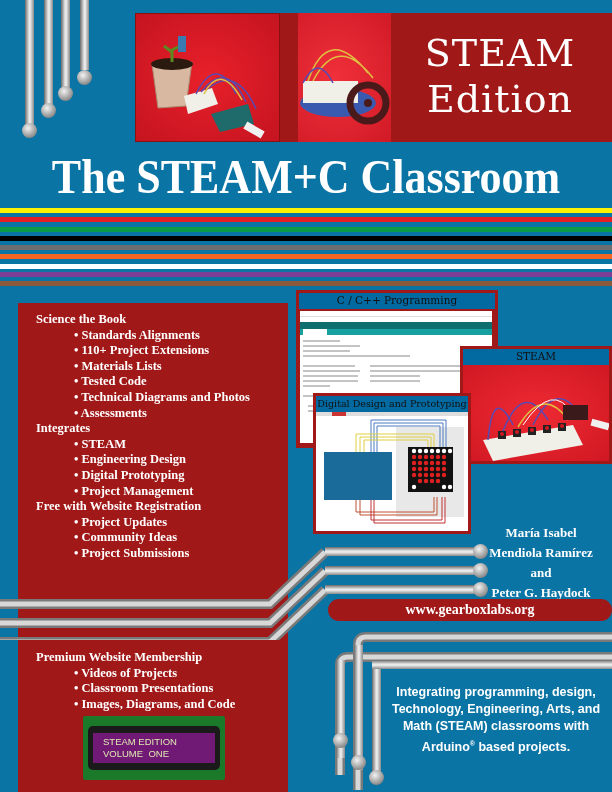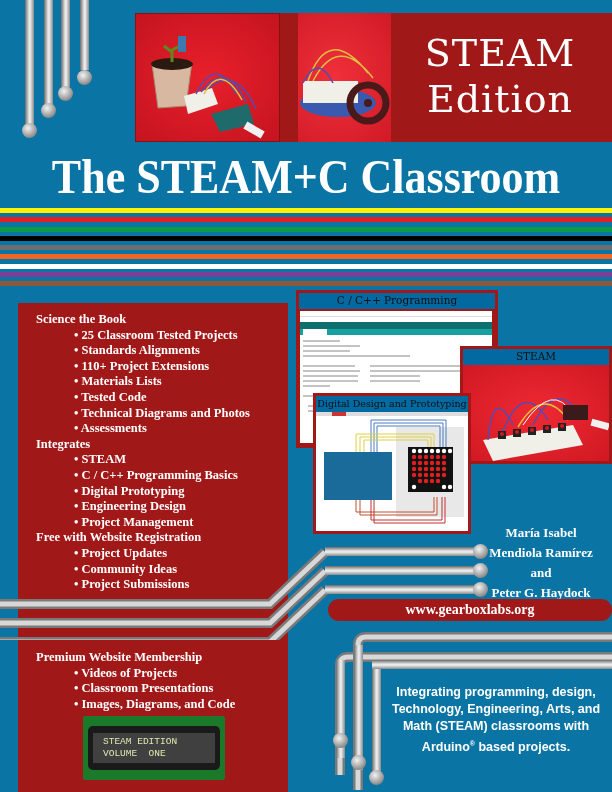--- a/index.html
+++ b/index.html
@@ -17,21 +17,21 @@
   .left-panel { left: 18px; top: 303px; width: 270px; height: 489px; background: #a01818; }
   .list { left: 36px; top: 312px; color: #fff; font-family: "Liberation Serif", serif; font-weight: bold; font-size: 12.5px; line-height: 15.6px; }
   .list .hdr { padding-left: 0; }
   .list .item { padding-left: 38px; }
   .list2 { left: 36px; top: 650px; }
   .card { position: absolute; background: #a01818; padding: 3px; }
   .card-title { background: #0369a1; text-align: center; font-family: "DejaVu Serif", serif; font-size: 10.5px; color: #111; line-height: 15px; height: 16px; }
   .code-win { position: absolute; left: 300px; top: 311px; width: 192px; height: 132px; background: #fff; overflow: hidden; }
   .lcd-board { left: 83px; top: 716px; width: 142px; height: 64px; background: #1a7a2a; border-radius: 2px; }
   .lcd-bezel { left: 88px; top: 726px; width: 132px; height: 44px; background: #1a1a1a; border-radius: 5px; }
-  .lcd-screen { left: 93px; top: 733px; width: 122px; height: 30px; background: #404040; color: #dfe8b0; font-family: Liberation Mono, monospace; font-size: 9.5px; line-height: 12px; padding: 3px 0 0 10px; white-space: pre; }
+  .lcd-screen { left: 93px; top: 733px; width: 122px; height: 30px; background: #701a75; color: #dfe8b0; font-family: Liberation Sans, sans-serif; font-size: 9.5px; line-height: 12px; padding: 3px 0 0 10px; white-space: pre; }
   .authors { left: 470px; top: 523px; width: 142px; text-align: center; color: #fff; font-family: "Liberation Serif", serif; font-weight: bold; font-size: 13px; line-height: 20px; }
   .url-bar { left: 328px; top: 599px; width: 284px; height: 22px; background: #a01818; color: #fff; text-align: center; font-family: "Liberation Serif", serif; font-weight: bold; font-size: 14px; line-height: 22px; border-radius: 11px; }
   .tagline { left: 385px; top: 684px; width: 222px; text-align: center; color: #fff; font-family: Liberation Sans, sans-serif; font-weight: bold; font-size: 12.5px; line-height: 17px; }
   .tagline sup { font-size: 7px; }
 </style>
 </head>
 <body>
 
 <div class="pipe-v" style="left:25px; top:0; height:125px;"></div>
 <div class="knob" style="left:22px; top:123px;"></div>
@@ -80,32 +80,30 @@
 <div class="stripe" style="top:245px; background:#6d6e70;"></div>
 <div class="stripe" style="top:254px; background:#f26522;"></div>
 <div class="stripe" style="top:264px; background:#fff;"></div>
 <div class="stripe" style="top:272px; background:#7b3f98;"></div>
 <div class="stripe" style="top:281px; background:#8b5a3c;"></div>
 
 <div class="abs left-panel"></div>
 
 <div class="abs list">
   <div class="hdr">Science the Book</div>
-  <div class="item">• 25 Classroom Tested Projects</div>
   <div class="item">• Standards Alignments</div>
   <div class="item">• 110+ Project Extensions</div>
   <div class="item">• Materials Lists</div>
   <div class="item">• Tested Code</div>
   <div class="item">• Technical Diagrams and Photos</div>
   <div class="item">• Assessments</div>
   <div class="hdr">Integrates</div>
   <div class="item">• STEAM</div>
-  <div class="item">• C / C++ Programming Basics</div>
+  <div class="item">• Engineering Design</div>
   <div class="item">• Digital Prototyping</div>
-  <div class="item">• Engineering Design</div>
   <div class="item">• Project Management</div>
   <div class="hdr">Free with Website Registration</div>
   <div class="item">• Project Updates</div>
   <div class="item">• Community Ideas</div>
   <div class="item">• Project Submissions</div>
 </div>
 
 <svg class="abs" style="left:0; top:530px;" width="330" height="110">
   <defs>
     <linearGradient id="pg" x1="0" y1="0" x2="0" y2="1">

